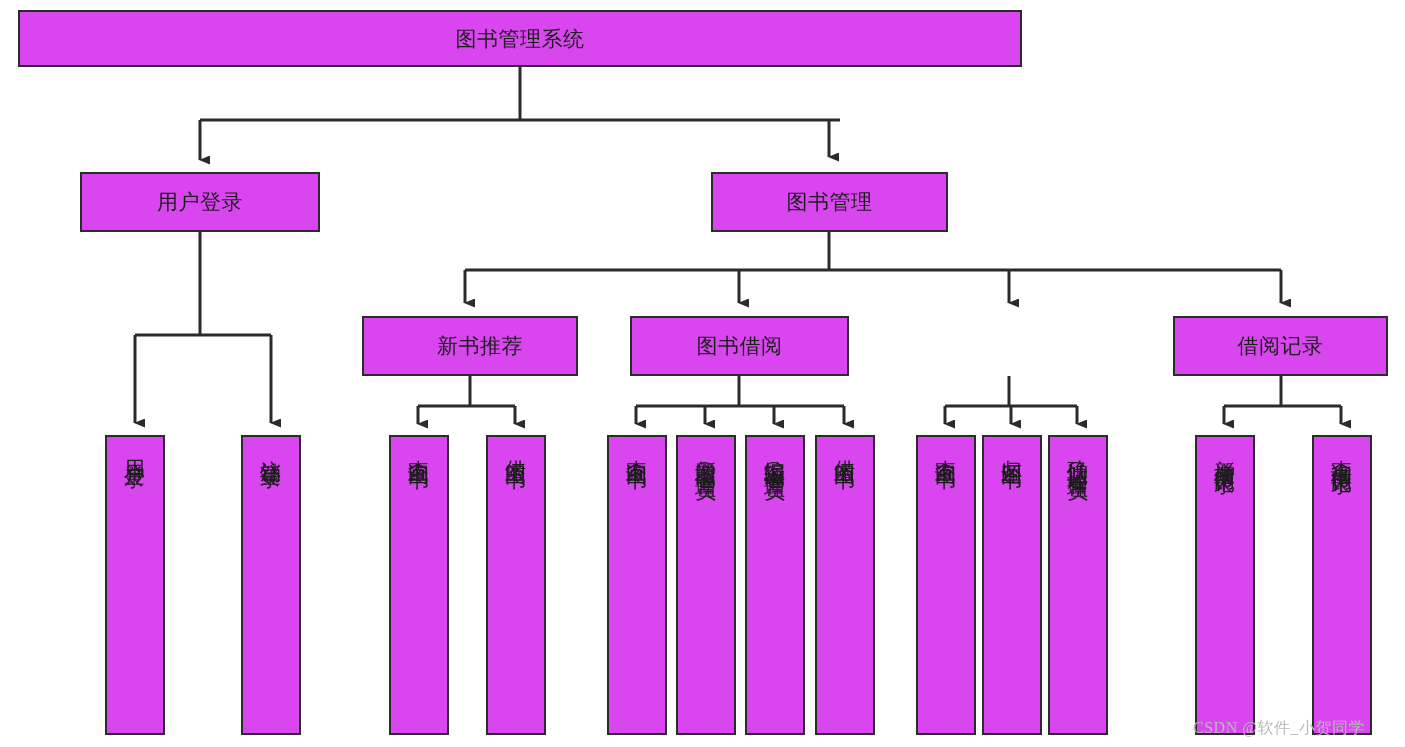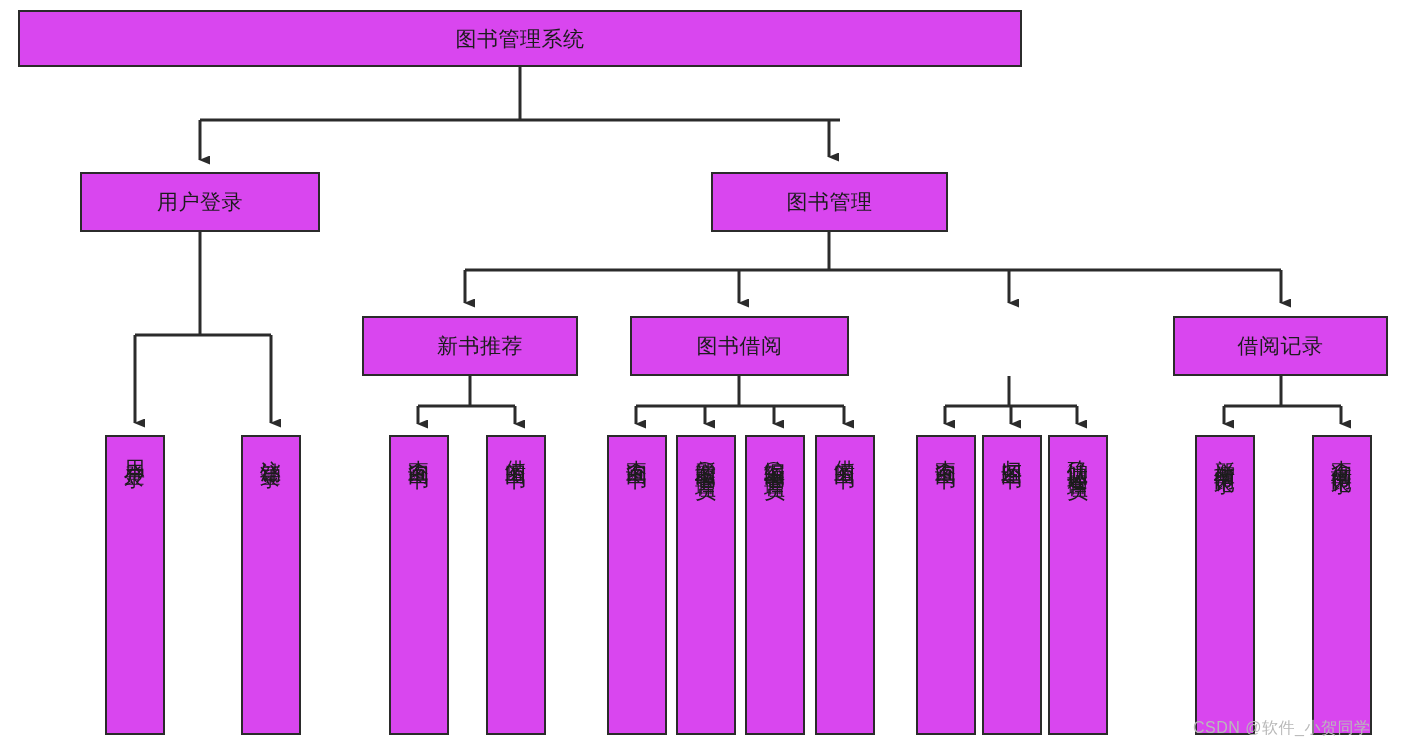--- a/index.html
+++ b/index.html
@@ -180,15 +180,15 @@
     <span class="node-label-v">确认归还（管理员）</span>
   </div>
 
   <div class="node-box leaf-box" style="left:1195px; top:435px; width:60px; height:300px;">
     <span class="node-label-v">新增借阅记录</span>
   </div>
   <div class="node-box leaf-box" style="left:1312px; top:435px; width:60px; height:300px;">
     <span class="node-label-v">查询借阅记录</span>
   </div>
 
-  <div class="watermark" style="left:1193px; top:718px;">CSDN @软件_小贺同学</div>
+  <div class="watermark" style="left:1193px; top:718px;font-family:Liberation Serif, serif;">CSDN @软件_小贺同学</div>
 
 </div>
 
 </body></html>

